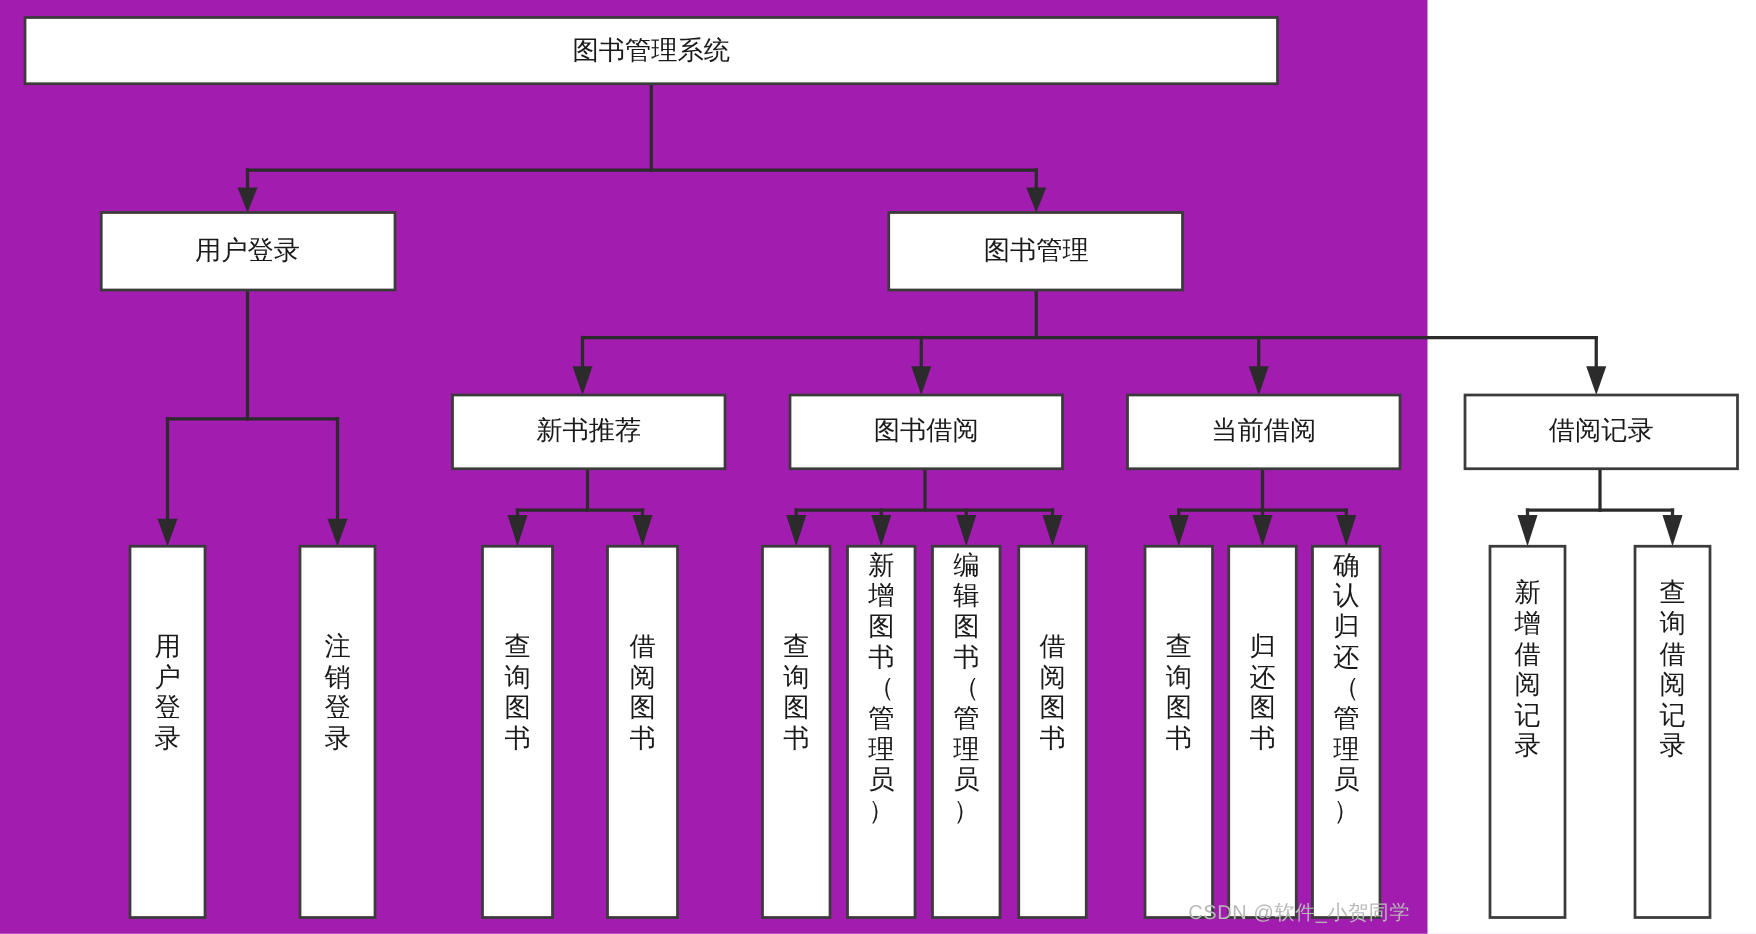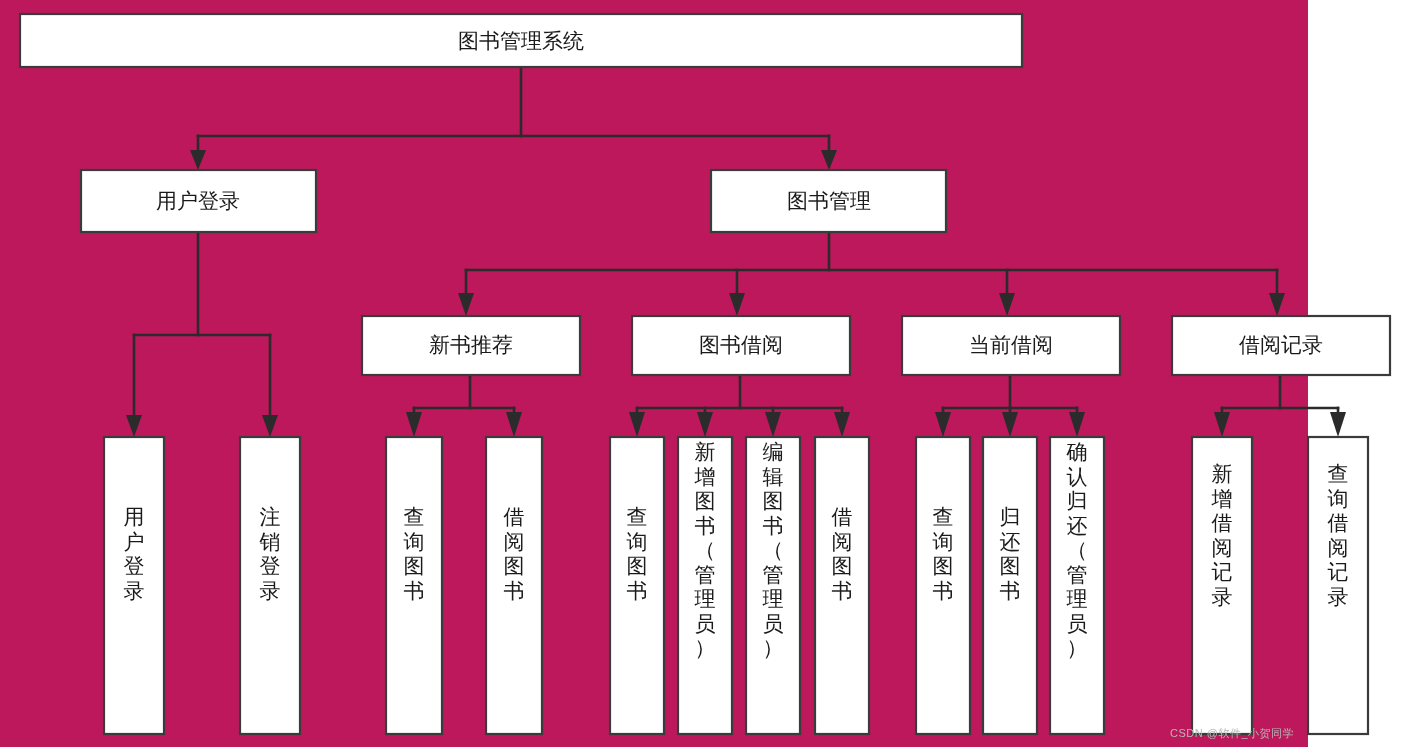--- a/index.html
+++ b/index.html
@@ -8,23 +8,23 @@
     background: #ffffff;
   }
   body {
     width: 1405px;
     height: 747px;
     font-family: "Liberation Sans", "DejaVu Sans", sans-serif;
     overflow: hidden;
   }
   #diagram-root {
     position: relative;
-    width: 1308px;
+    width: 1142px;
     height: 747px;
-    background: #be185d;
+    background: #a21caf;
     text-align: center;
   }
   svg.diagram-canvas {
     position: absolute;
     top: 0;
     left: 0;
     width: 1405px;
     height: 747px;
   }
   .node-box {
@@ -53,21 +53,21 @@
     font-family: "Liberation Sans", "DejaVu Sans", sans-serif;
     fill: #1a1a1a;
     font-size: 21px;
     text-anchor: middle;
   }
   .watermark-text {
     position: absolute;
     right: 14px;
     bottom: 6px;
     font-family: "Liberation Sans", "DejaVu Sans", sans-serif;
-    font-size: 11px;
+    font-size: 16px;
     color: #b8b8b8;
     white-space: nowrap;
     letter-spacing: 0.5px;
     user-select: none;
   }
 </style>
 </head>
 <body>
 
 <div id="diagram-root">

